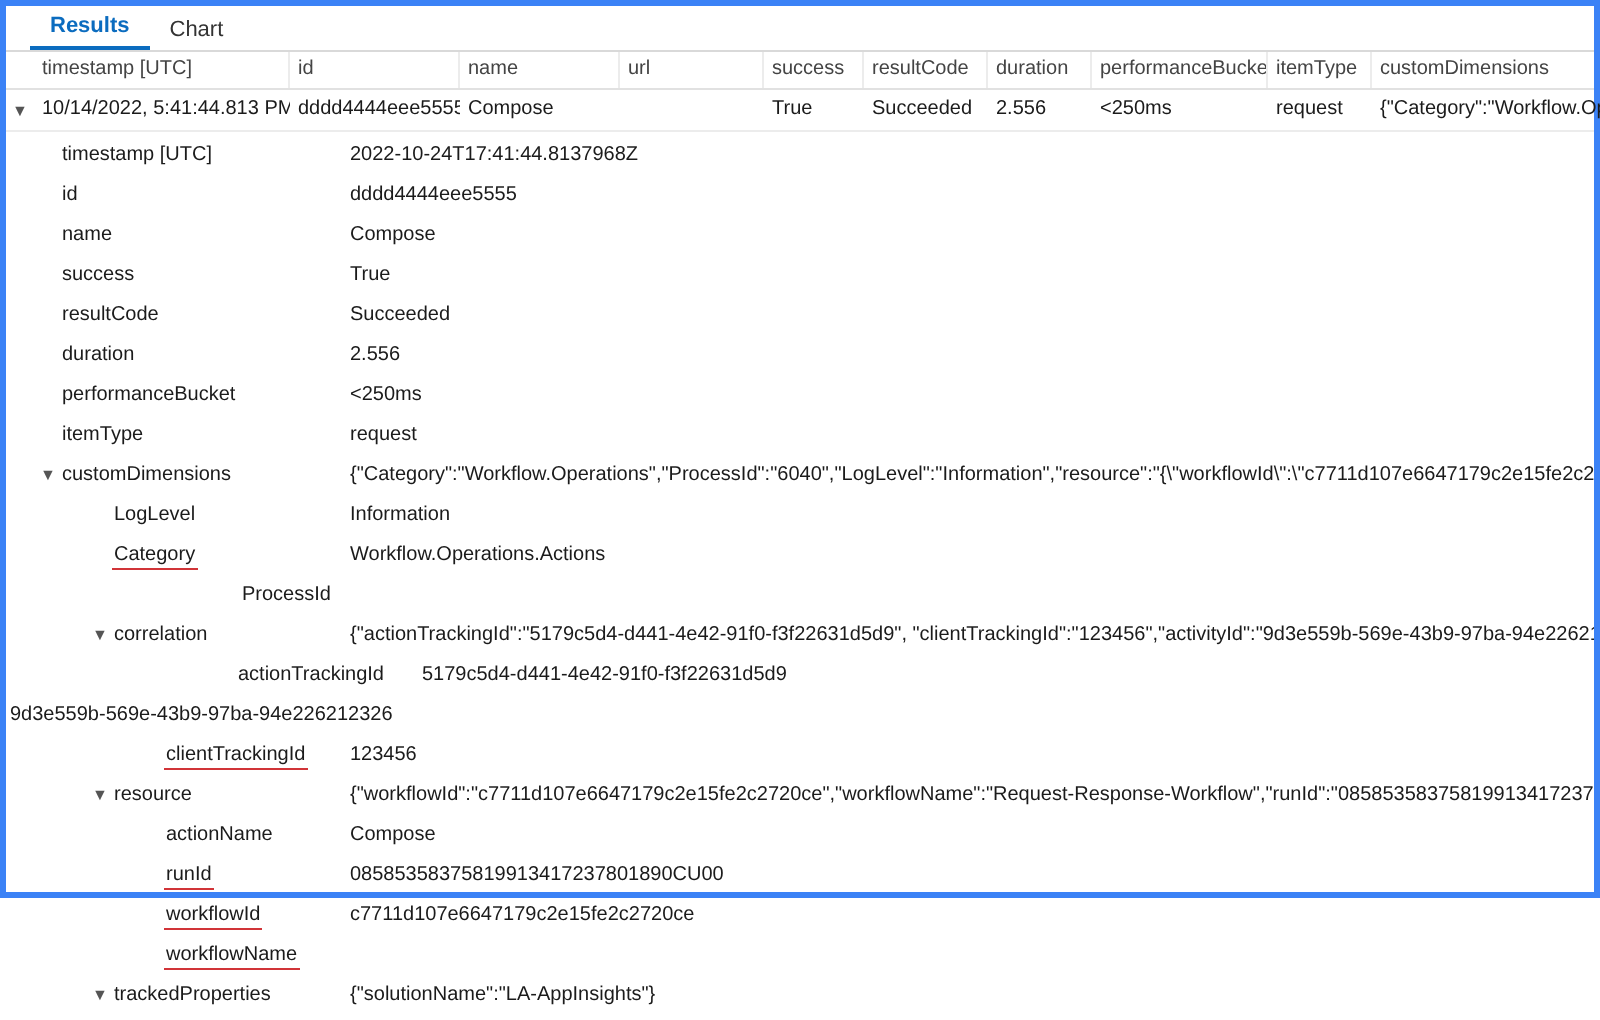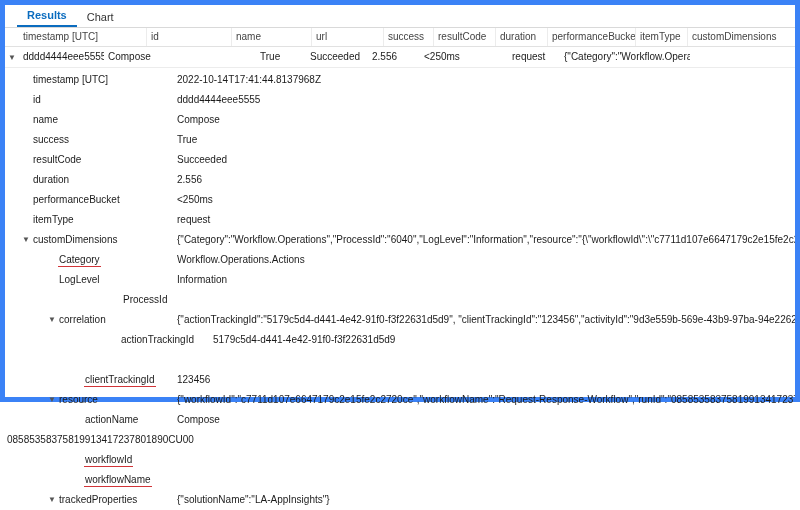--- a/index.html
+++ b/index.html
@@ -10,24 +10,24 @@
   body {
     width: 800px;
     height: 510px;
     font-family: "Liberation Sans", sans-serif;
     font-size: 10px;
     color: #1b1b1b;
     overflow: hidden;
   }
   .app {
     width: 800px;
-    height: 402px;
+    height: 449px;
     position: relative;
     box-sizing: border-box;
-    border: 5px solid #3b82f6;
+    border: 3px solid #3b82f6;
     background: #fff;
   }
   
   .tabbar {
     height: 22px;
     display: flex;
     align-items: flex-end;
     padding-left: 12px;
     border-bottom: 1px solid #d9d9d9;
     background: #fff;
@@ -155,39 +155,40 @@
       <div class="cell" style="flex: 0 0 50px;">success</div>
       <div class="cell" style="flex: 0 0 62px;">resultCode</div>
       <div class="cell" style="flex: 0 0 52px;">duration</div>
       <div class="cell" style="flex: 0 0 88px;">performanceBucket</div>
       <div class="cell" style="flex: 0 0 52px;">itemType</div>
       <div class="cell" style="flex: 0 0 130px;">customDimensions</div>
     </div>
 
   <div class="recordrow" id="recordrow">
       <div class="chev">▼</div>
+      <div class="cell" style="flex: 0 0 128px;">10/14/2022, 5:41:44.813 PM</div>
       <div class="cell" style="flex: 0 0 85px;">dddd4444eee5555</div>
       <div class="cell" style="flex: 0 0 80px;">Compose</div>
       <div class="cell" style="flex: 0 0 72px;"></div>
       <div class="cell" style="flex: 0 0 50px;">True</div>
       <div class="cell" style="flex: 0 0 62px;">Succeeded</div>
       <div class="cell" style="flex: 0 0 52px;">2.556</div>
       <div class="cell" style="flex: 0 0 88px;">&lt;250ms</div>
       <div class="cell" style="flex: 0 0 52px;">request</div>
       <div class="cell" style="flex: 0 0 130px;">{"Category":"Workflow.Operations","ProcessId</div>
     </div>
 
   <div class="tree" id="tree">
       <div class="trow">
         <div class="tkey" style="width: 170px;">
           <span class="spacer" style="width: 14px;"></span>
           <span class="chev"></span>
           <span class="kname">timestamp [UTC]</span>
         </div>
-        <div class="tval">2022-10-14T17:41:44.8137968Z</div>
+        <div class="tval">2022-10-24T17:41:44.8137968Z</div>
       </div>
       <div class="trow">
         <div class="tkey" style="width: 170px;">
           <span class="spacer" style="width: 14px;"></span>
           <span class="chev"></span>
           <span class="kname">id</span>
         </div>
         <div class="tval">dddd4444eee5555</div>
       </div>
       <div class="trow">
@@ -243,31 +244,31 @@
           <span class="spacer" style="width: 14px;"></span>
           <span class="chev">▼</span>
           <span class="kname">customDimensions</span>
         </div>
         <div class="tval">{"Category":"Workflow.Operations","ProcessId":"6040","LogLevel":"Information","resource":"{\"workflowId\":\"c7711d107e6647179c2e15fe2c2720ce\",\"workflowName\":\"Request-Response-Workflow\",\</div>
       </div>
       <div class="trow">
         <div class="tkey" style="width: 170px;">
           <span class="spacer" style="width: 40px;"></span>
           <span class="chev"></span>
+          <span class="kname">LogLevel</span>
+        </div>
+        <div class="tval">Information</div>
+      </div>
+      <div class="trow">
+        <div class="tkey" style="width: 170px;">
+          <span class="spacer" style="width: 40px;"></span>
+          <span class="chev"></span>
           <span class="kname underline">Category</span>
         </div>
         <div class="tval">Workflow.Operations.Actions</div>
-      </div>
-      <div class="trow">
-        <div class="tkey" style="width: 170px;">
-          <span class="spacer" style="width: 40px;"></span>
-          <span class="chev"></span>
-          <span class="kname">LogLevel</span>
-        </div>
-        <div class="tval">Information</div>
       </div>
       <div class="trow">
         <div class="tkey" style="width: 170px; gap: 32px;">
           <span class="spacer" style="width: 40px;"></span>
           <span class="chev"></span>
           <span class="kname">ProcessId</span>
         </div>
       </div>
       <div class="trow">
         <div class="tkey" style="width: 170px;">
@@ -279,20 +280,21 @@
       </div>
       <div class="trow">
         <div class="tkey" style="width: 170px; margin-left: 36px;">
           <span class="spacer" style="width: 66px;"></span>
           <span class="chev"></span>
           <span class="kname">actionTrackingId</span>
         </div>
         <div class="tval">5179c5d4-d441-4e42-91f0-f3f22631d5d9</div>
       </div>
       <div class="trow">
+        <div class="tval">9d3e559b-569e-43b9-97ba-94e226212326</div>
       </div>
       <div class="trow">
         <div class="tkey" style="width: 170px;">
           <span class="spacer" style="width: 66px;"></span>
           <span class="chev"></span>
           <span class="kname underline">clientTrackingId</span>
         </div>
         <div class="tval">123456</div>
       </div>
       <div class="trow">
@@ -305,28 +307,34 @@
       </div>
       <div class="trow">
         <div class="tkey" style="width: 170px;">
           <span class="spacer" style="width: 66px;"></span>
           <span class="chev"></span>
           <span class="kname">actionName</span>
         </div>
         <div class="tval">Compose</div>
       </div>
       <div class="trow">
+        <div class="tkey" style="width: 170px;">
+          <span class="spacer" style="width: 66px;"></span>
+          <span class="chev"></span>
+          <span class="kname underline">runId</span>
+        </div>
         <div class="tval">08585358375819913417237801890CU00</div>
       </div>
       <div class="trow">
         <div class="tkey" style="width: 170px;">
           <span class="spacer" style="width: 66px;"></span>
           <span class="chev"></span>
           <span class="kname underline">workflowId</span>
         </div>
+        <div class="tval">c7711d107e6647179c2e15fe2c2720ce</div>
       </div>
       <div class="trow">
         <div class="tkey" style="width: 170px;">
           <span class="spacer" style="width: 66px;"></span>
           <span class="chev"></span>
           <span class="kname underline">workflowName</span>
         </div>
       </div>
       <div class="trow">
         <div class="tkey" style="width: 170px;">

